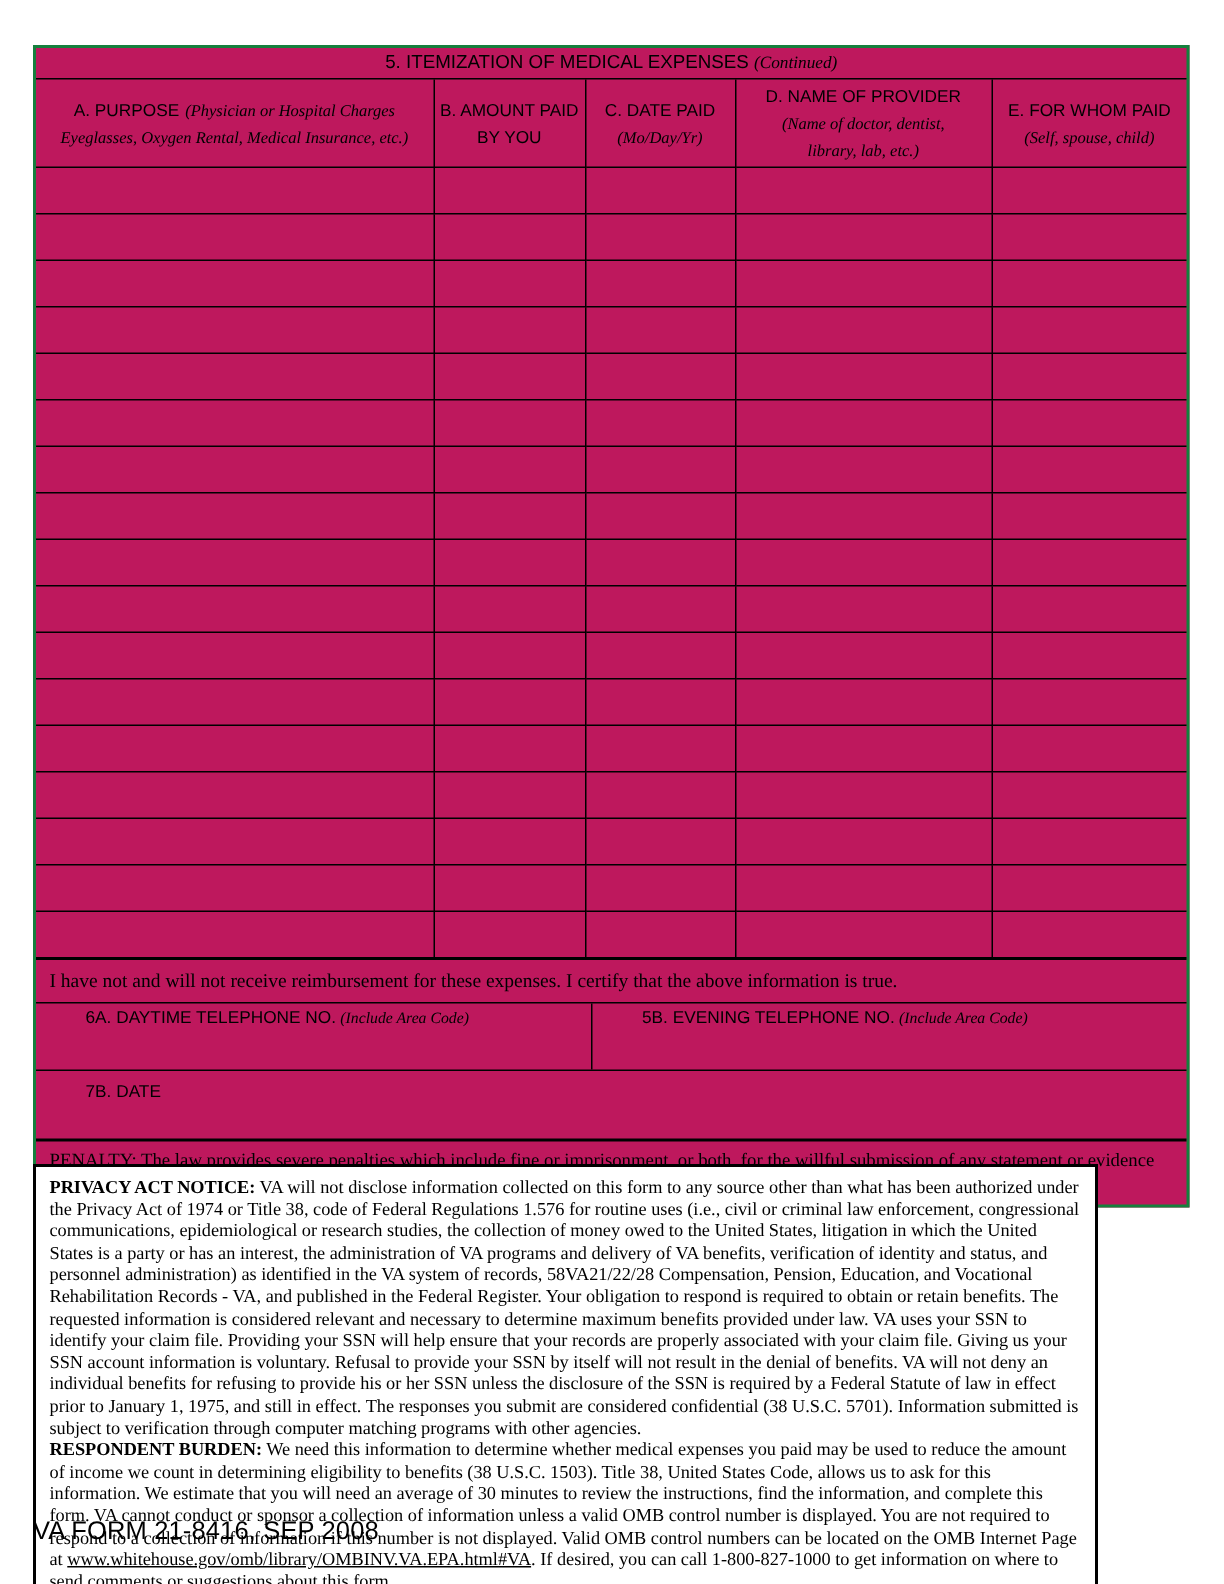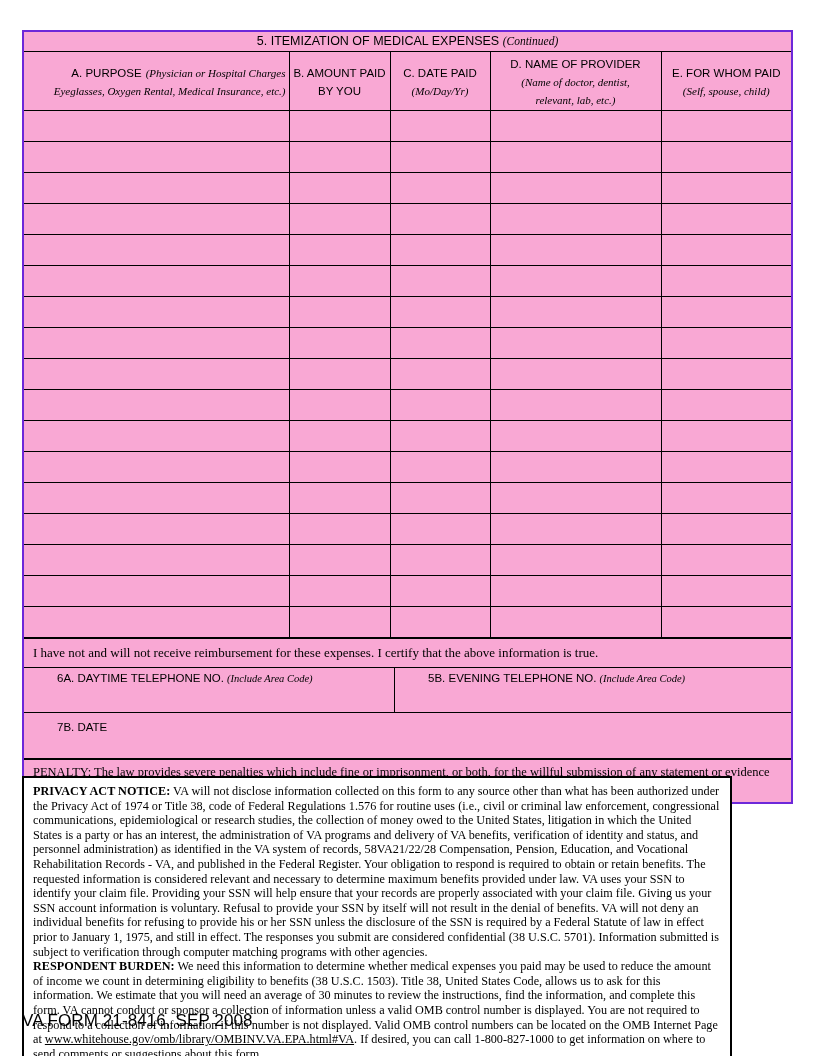--- a/index.html
+++ b/index.html
@@ -22,23 +22,23 @@
     width: 816px;
     height: 1056px;
   }
 
   
   .form-box {
     position: absolute;
     left: 22px;
     top: 30px;
     width: 771px;
-    border: 2px solid #6d28d9;
+    border: 2px solid #15803d;
     box-sizing: border-box;
-    background: #f9a8d4;
+    background: #be185d;
   }
 
   .title-row {
     border-bottom: 1px solid #000;
     text-align: center;
     padding: 2px 0 3px 0;
     font-size: 12.5px;
     line-height: 14px;
     font-family: "Liberation Sans", "DejaVu Sans", sans-serif;
   }
@@ -59,21 +59,21 @@
     vertical-align: top;
   }
   table.grid tr.hdr th {
     border-top: none;
     height: 42px;
     vertical-align: middle;
     text-align: center;
     font-weight: normal;
     padding: 2px 3px;
   }
-  table.grid tr.hdr th:first-child { border-left: none; text-align: right; }
+  table.grid tr.hdr th:first-child { border-left: none; }
   table.grid tr.hdr th:last-child  { border-right: none; }
 
   .hdr-main {
     font-family: "Liberation Sans", "DejaVu Sans", sans-serif;
     font-size: 11.5px;
     line-height: 13px;
   }
   .hdr-sub {
     font-family: "Liberation Serif", "DejaVu Serif", serif;
     font-style: italic;
@@ -212,21 +212,21 @@
           <th>
             <span class="hdr-main">C. DATE PAID</span>
             <br>
             <span class="hdr-sub">(Mo/Day/Yr)</span>
           </th>
           <th>
             <span class="hdr-main">D. NAME OF PROVIDER</span>
             <br>
             <span class="hdr-sub">(Name of doctor, dentist,</span>
             <br>
-            <span class="hdr-sub">relevant, lab, etc.)</span>
+            <span class="hdr-sub">library, lab, etc.)</span>
           </th>
           <th>
             <span class="hdr-main">E. FOR WHOM PAID</span>
             <br>
             <span class="hdr-sub">(Self, spouse, child)</span>
           </th>
         </tr>
       </thead>
       <tbody id="table-body">
           <tr class="data">

